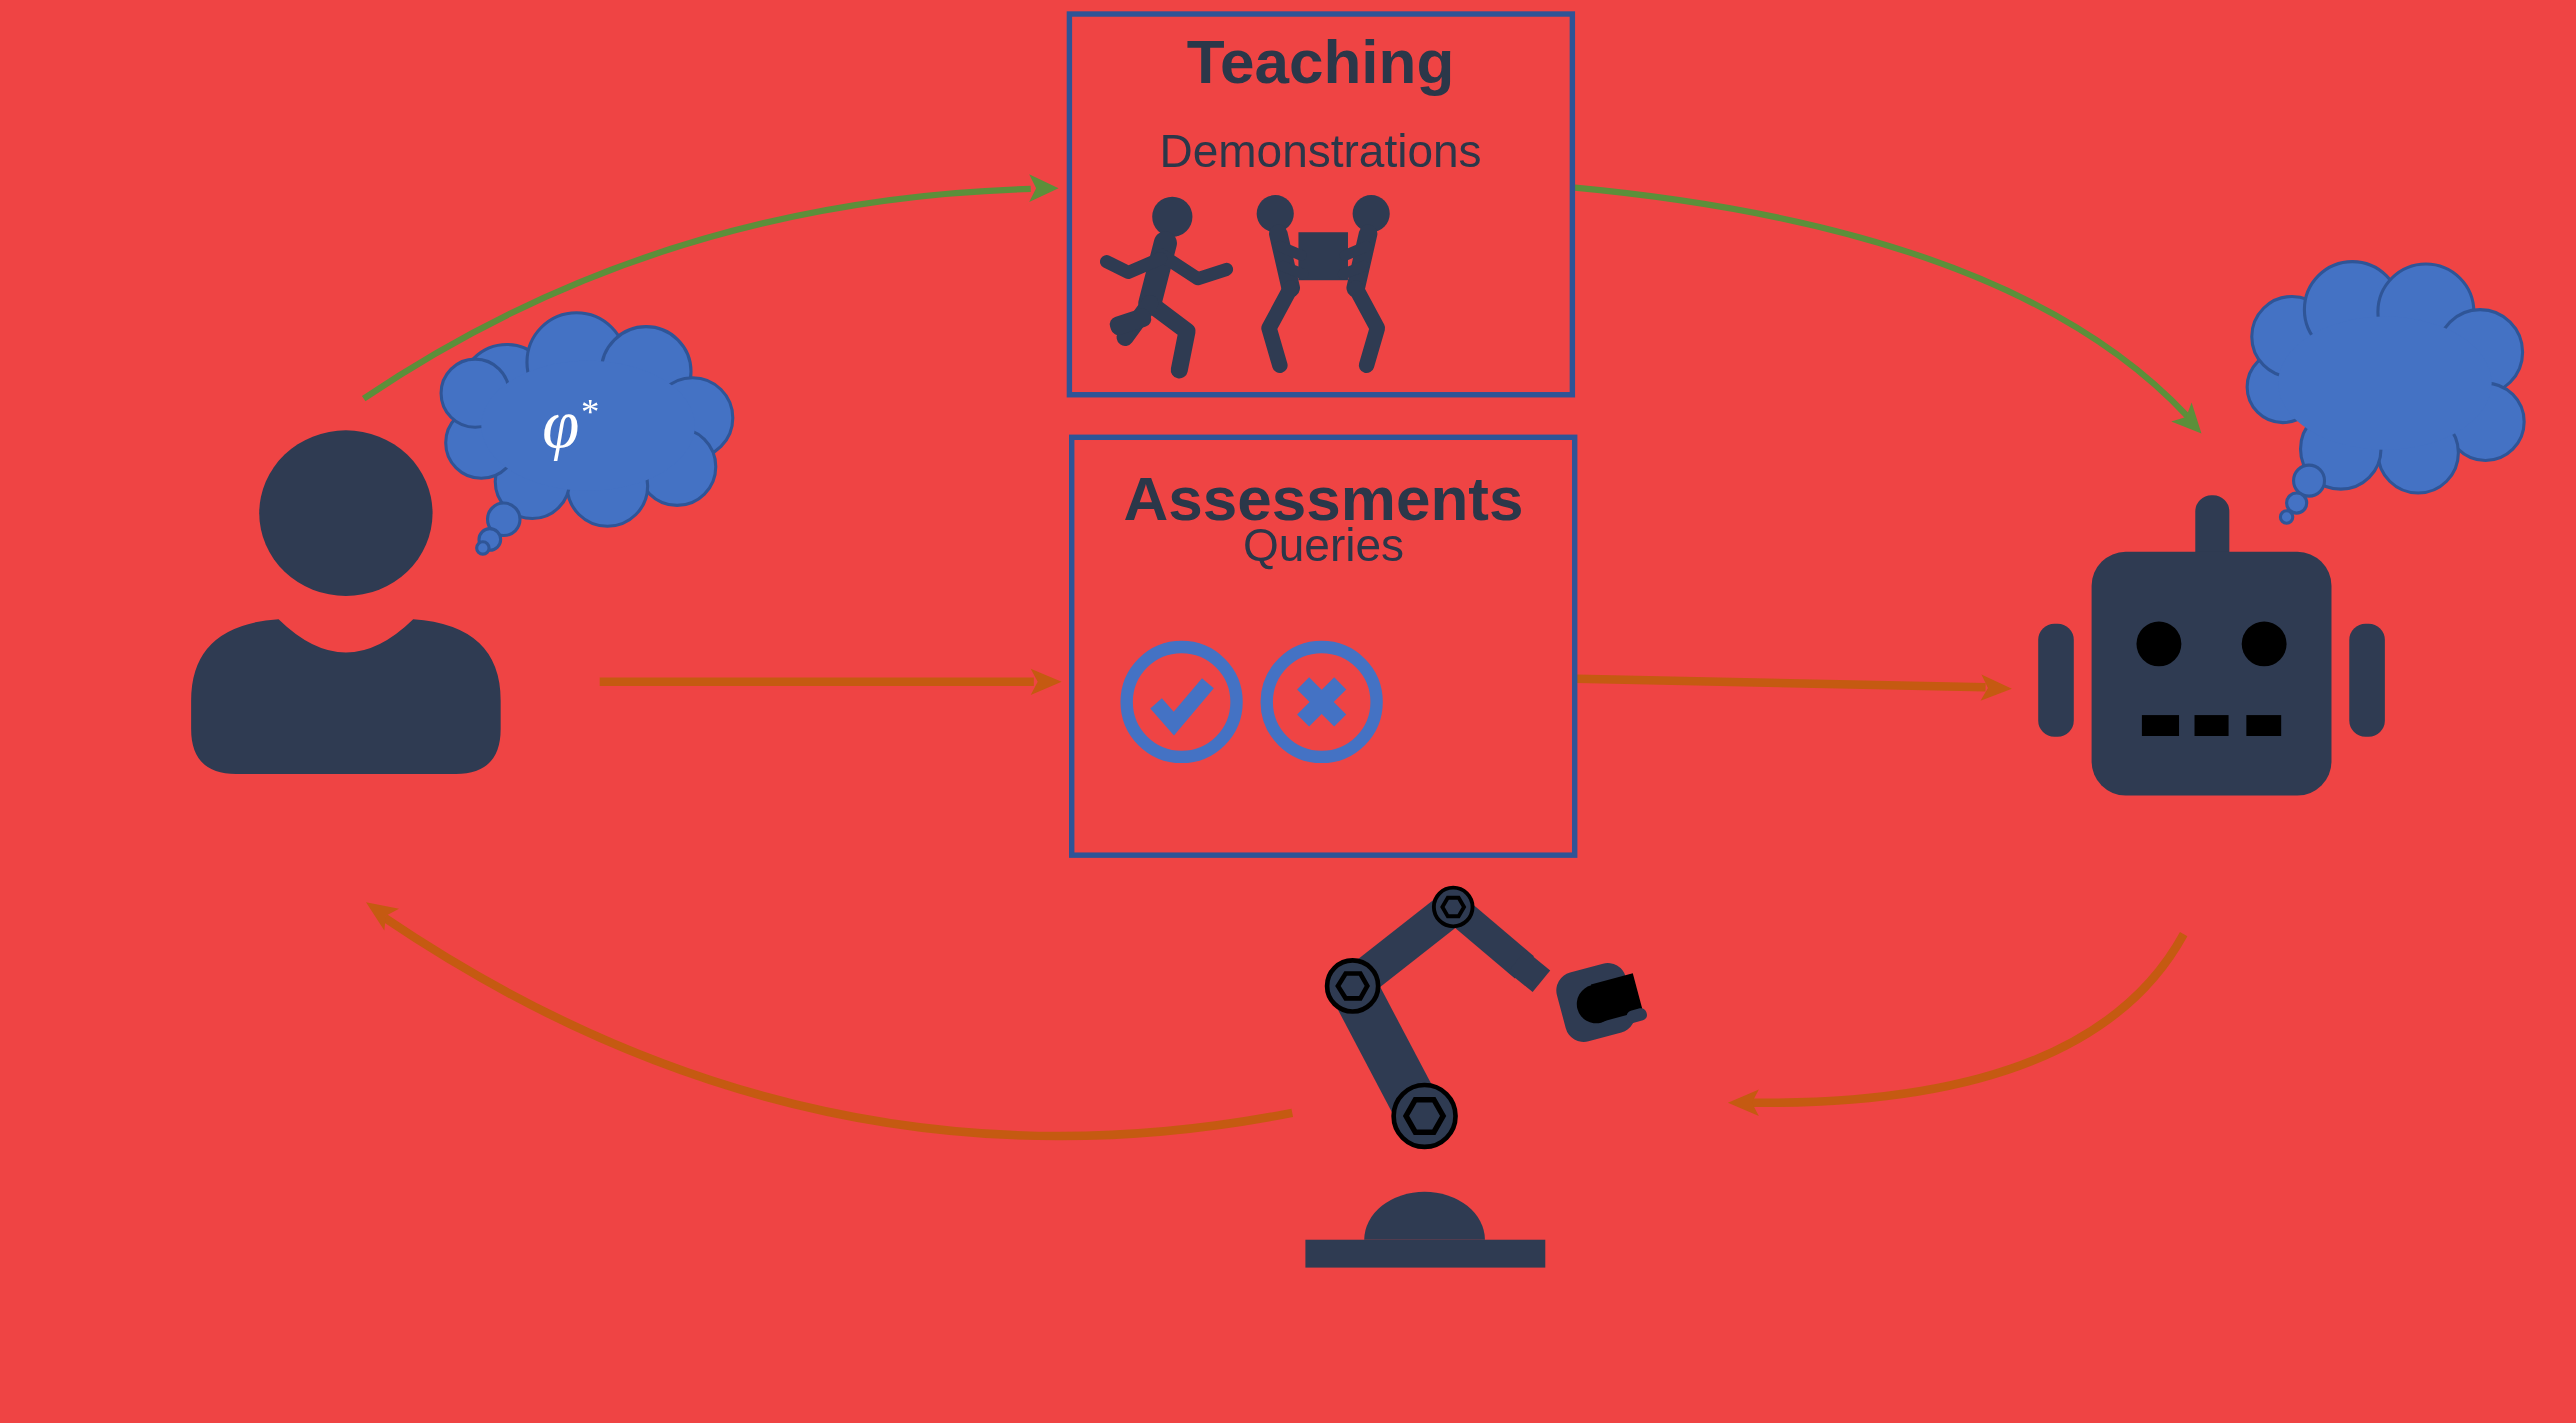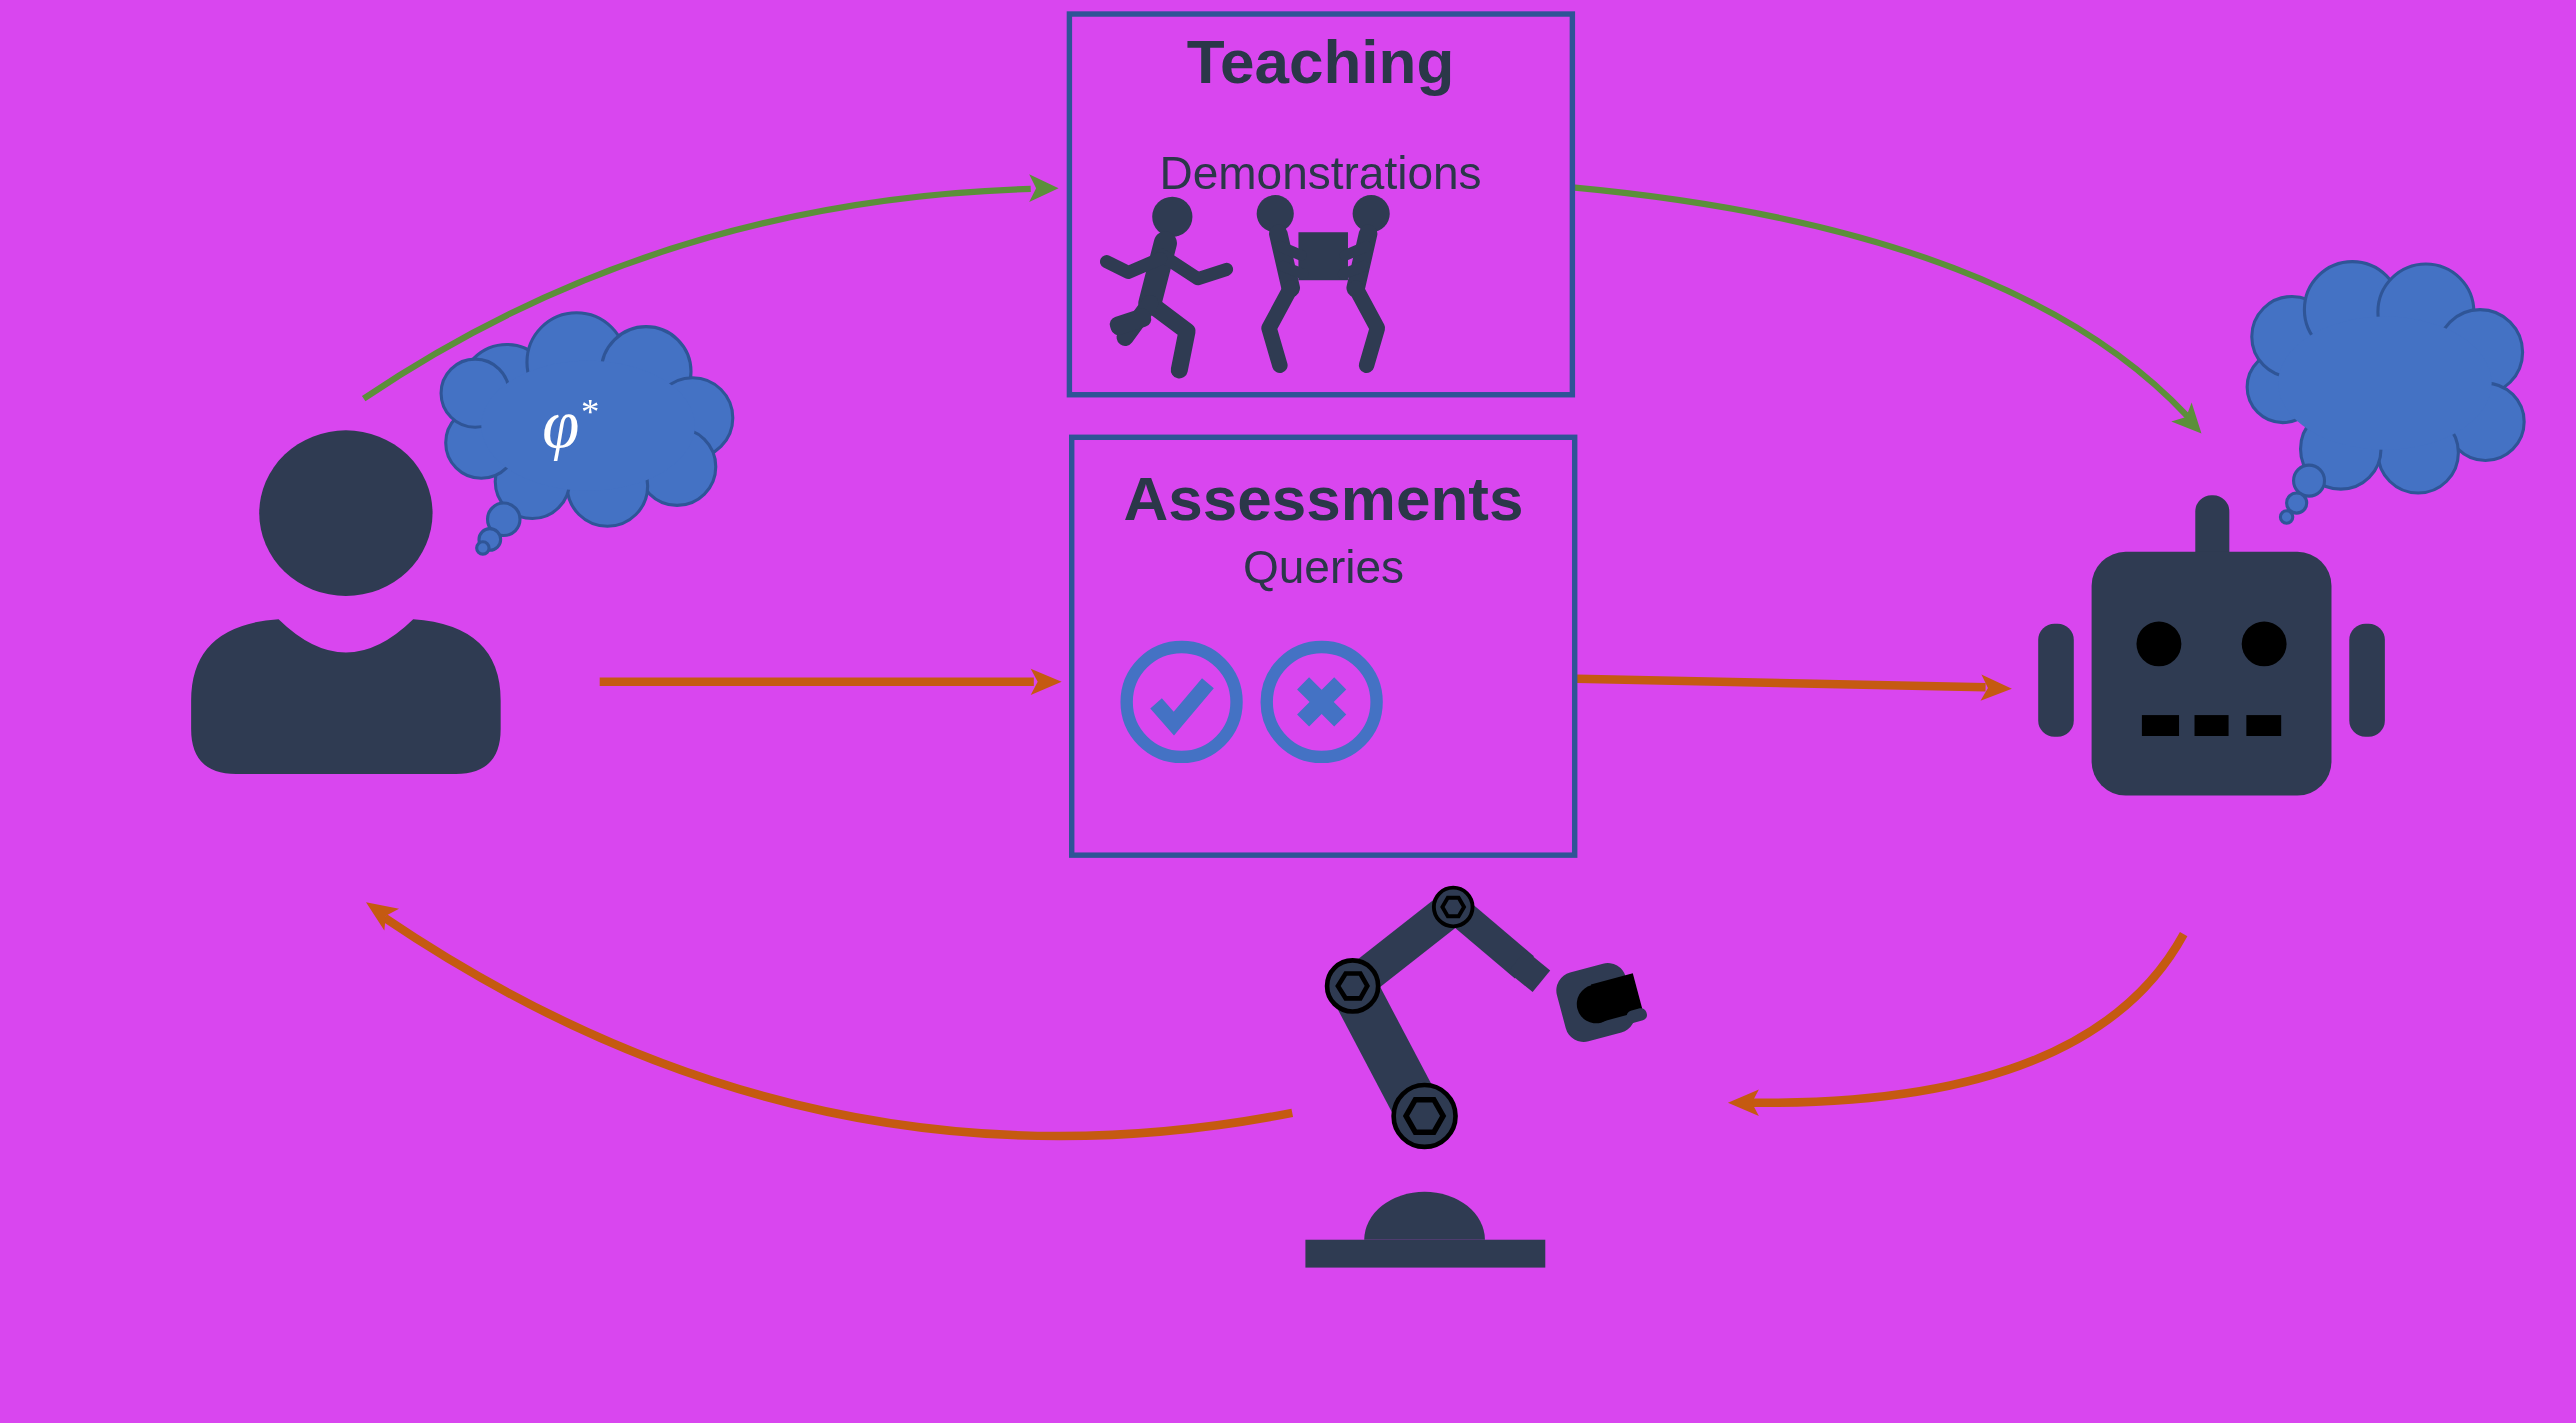--- a/index.html
+++ b/index.html
@@ -1,35 +1,35 @@
 <!DOCTYPE html>
 <html style="--slate: #2F3B52; --blue: #4472C4; --blue_dark: #2F5597; --box_border: #2F5496; --green: #5C8F3A; --orange: #C55A11; --text_dark: #2B3749; --bubble_text: #FFFFFF; --background: #000000;font-size:12.4px"><head>
 <meta charset="utf-8">
 <style>
   html,body{margin:0;padding:0;background:#000;}
-  #canvas{position:relative;width:2576px;height:1424px;background:#d946ef;overflow:hidden;
+  #canvas{position:relative;width:2576px;height:1424px;background:#ef4444;overflow:hidden;
           font-family:"Liberation Sans",sans-serif;}
   #art{position:absolute;left:0;top:0;}
 
   .box{fill:none;stroke:var(--box_border);stroke-width:7px;}
   .slate{fill:var(--slate);}
   .slate-st{stroke:var(--slate);fill:none;stroke-linecap:round;stroke-linejoin:round;}
   .puff{fill:var(--blue);stroke:var(--blue_dark);stroke-width:4px;}
   .cover{fill:var(--blue);}
   .g-line{stroke:var(--green);stroke-width:8px;fill:none;}
   .g-head{fill:var(--green);}
   .o-line{stroke:var(--orange);stroke-width:11px;fill:none;}
   .o-head{fill:var(--orange);}
   .ring{stroke:var(--blue);stroke-width:16px;fill:none;}
   .mark{stroke:var(--blue);fill:none;}
   .jointhex{stroke:#000;fill:none;}
 
   .box-title{position:absolute;color:var(--text_dark);font-weight:bold;font-size:62px;
              line-height:1;text-align:center;}
-  .box-sub{position:absolute;color:var(--text_dark);font-size:46px;line-height:1;text-align:center;margin-top:22px;}
+  .box-sub{position:absolute;color:var(--text_dark);font-size:46px;line-height:1;text-align:center;}
   .bubble-text{position:absolute;color:var(--bubble_text);font-family:"Liberation Serif",serif;
                font-style:italic;line-height:1;text-align:center;}
   .bubble-text sup{font-size:55%;}
 </style>
 </head>
 <body>
 
 <div id="canvas">
 
 <svg id="art" width="2576" height="1424" viewBox="0 0 3329 1840">

